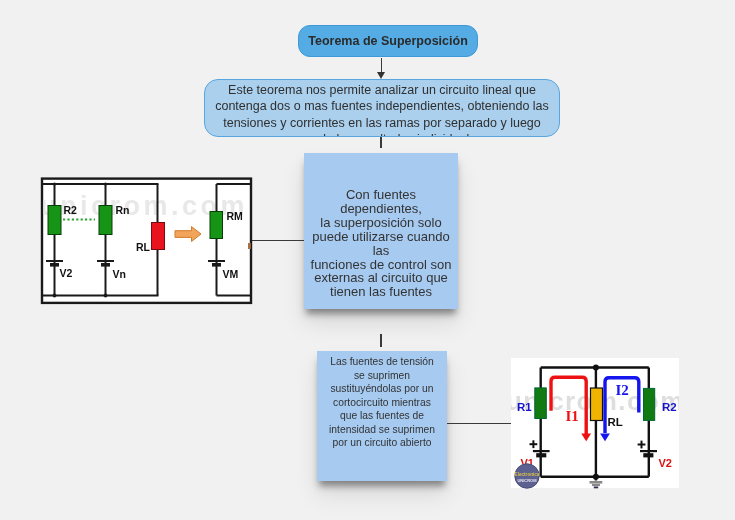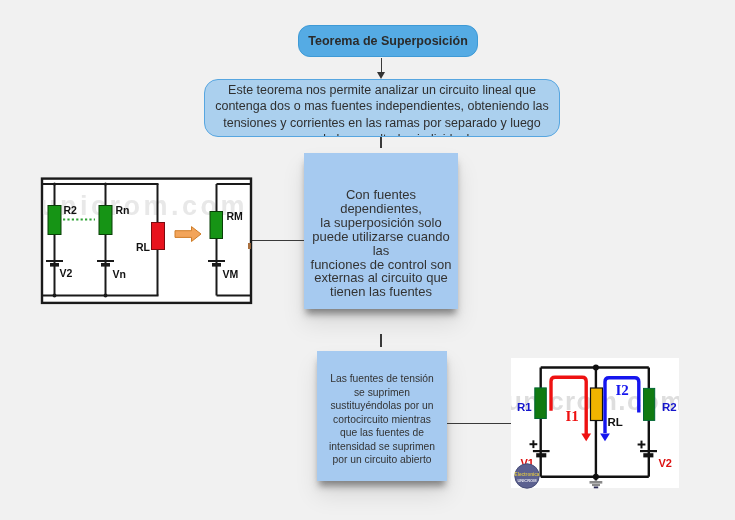--- a/index.html
+++ b/index.html
@@ -13,21 +13,21 @@
     text-align:center;line-height:30px;font-weight:bold;font-size:12.5px;color:#2b2b2b;margin-left:7px;}
   #parabox{left:204px;top:79px;width:356px;height:58px;background:#abd0ee;
     border:1px solid #57a6e0;border-radius:14px;box-sizing:border-box;
     overflow:hidden;text-align:center;font-size:12.5px;line-height:16.3px;
     color:#2f2f2f;padding-top:2px;}
   .sticky{background:#a6caf0;color:#333;text-align:center;
     box-shadow:0 7px 7px -2px rgba(40,40,40,0.5), 0 14px 22px rgba(0,0,0,0.10);}
   #sticky1{left:304px;top:153px;width:154px;height:156px;
     font-size:13px;line-height:13.9px;padding-top:35px;box-sizing:border-box;}
   #sticky2{left:317px;top:351px;width:130px;height:130px;
-    font-size:10.3px;line-height:13.5px;padding-top:21px;box-sizing:border-box;}
+    font-size:10.3px;line-height:13.5px;padding-top:4px;box-sizing:border-box;}
 </style>
 </head>
 <body>
 <div id="stage">
 
   <div class="abs" id="titlebox">Teorema de Superposición</div>
 
   <div class="conn" style="left:380.5px;top:58px;width:1.6px;height:15px;"></div>
   <div class="abs" style="left:376.7px;top:72px;width:0;height:0;
        border-left:4.7px solid transparent;border-right:4.7px solid transparent;

